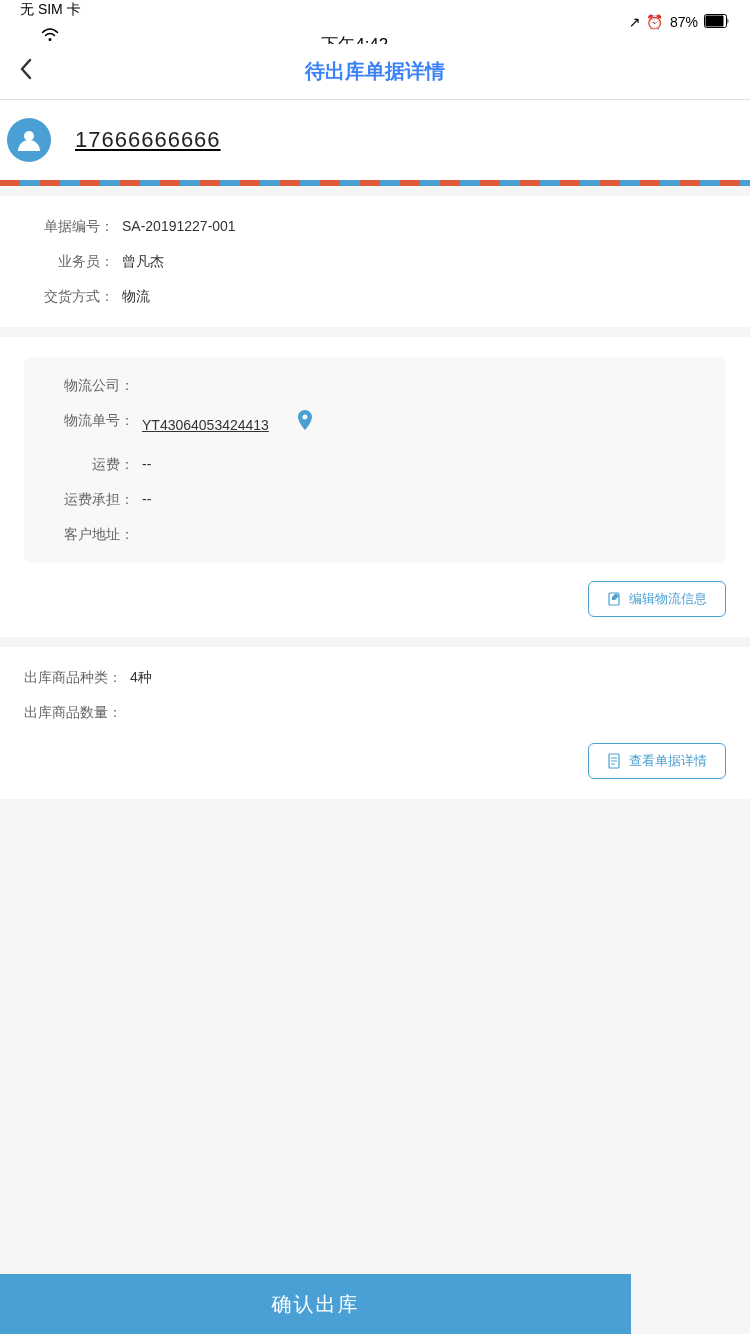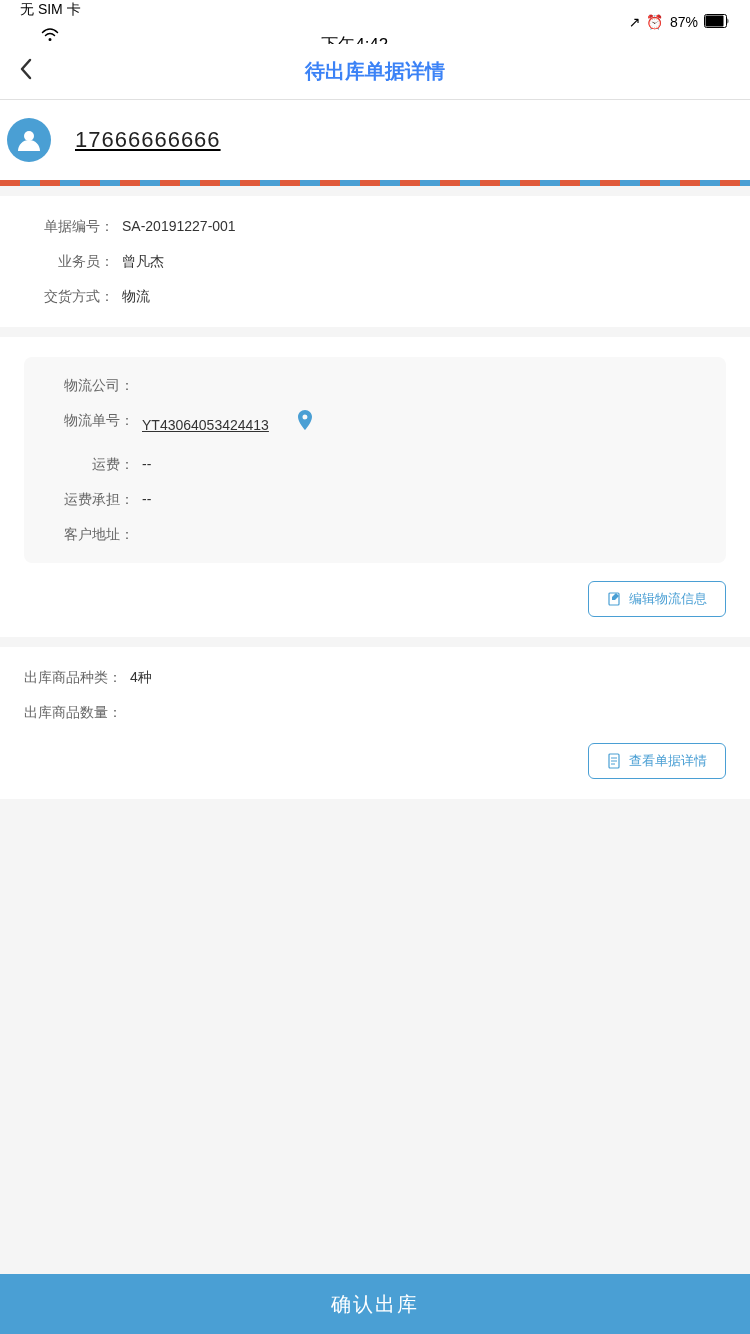--- a/index.html
+++ b/index.html
@@ -166,21 +166,21 @@
       background: #fff;
       margin: 10px 0;
       padding: 20px 24px;
     }
 
     
     .confirm-area {
       position: fixed;
       bottom: 0;
       left: 0;
-      width: 750px;
+      width: 631px;
       background: #4a9fd4;
       height: 60px;
       display: flex;
       align-items: center;
       justify-content: center;
       cursor: pointer;
     }
     .confirm-btn-text {
       color: #fff;
       font-size: 20px;

